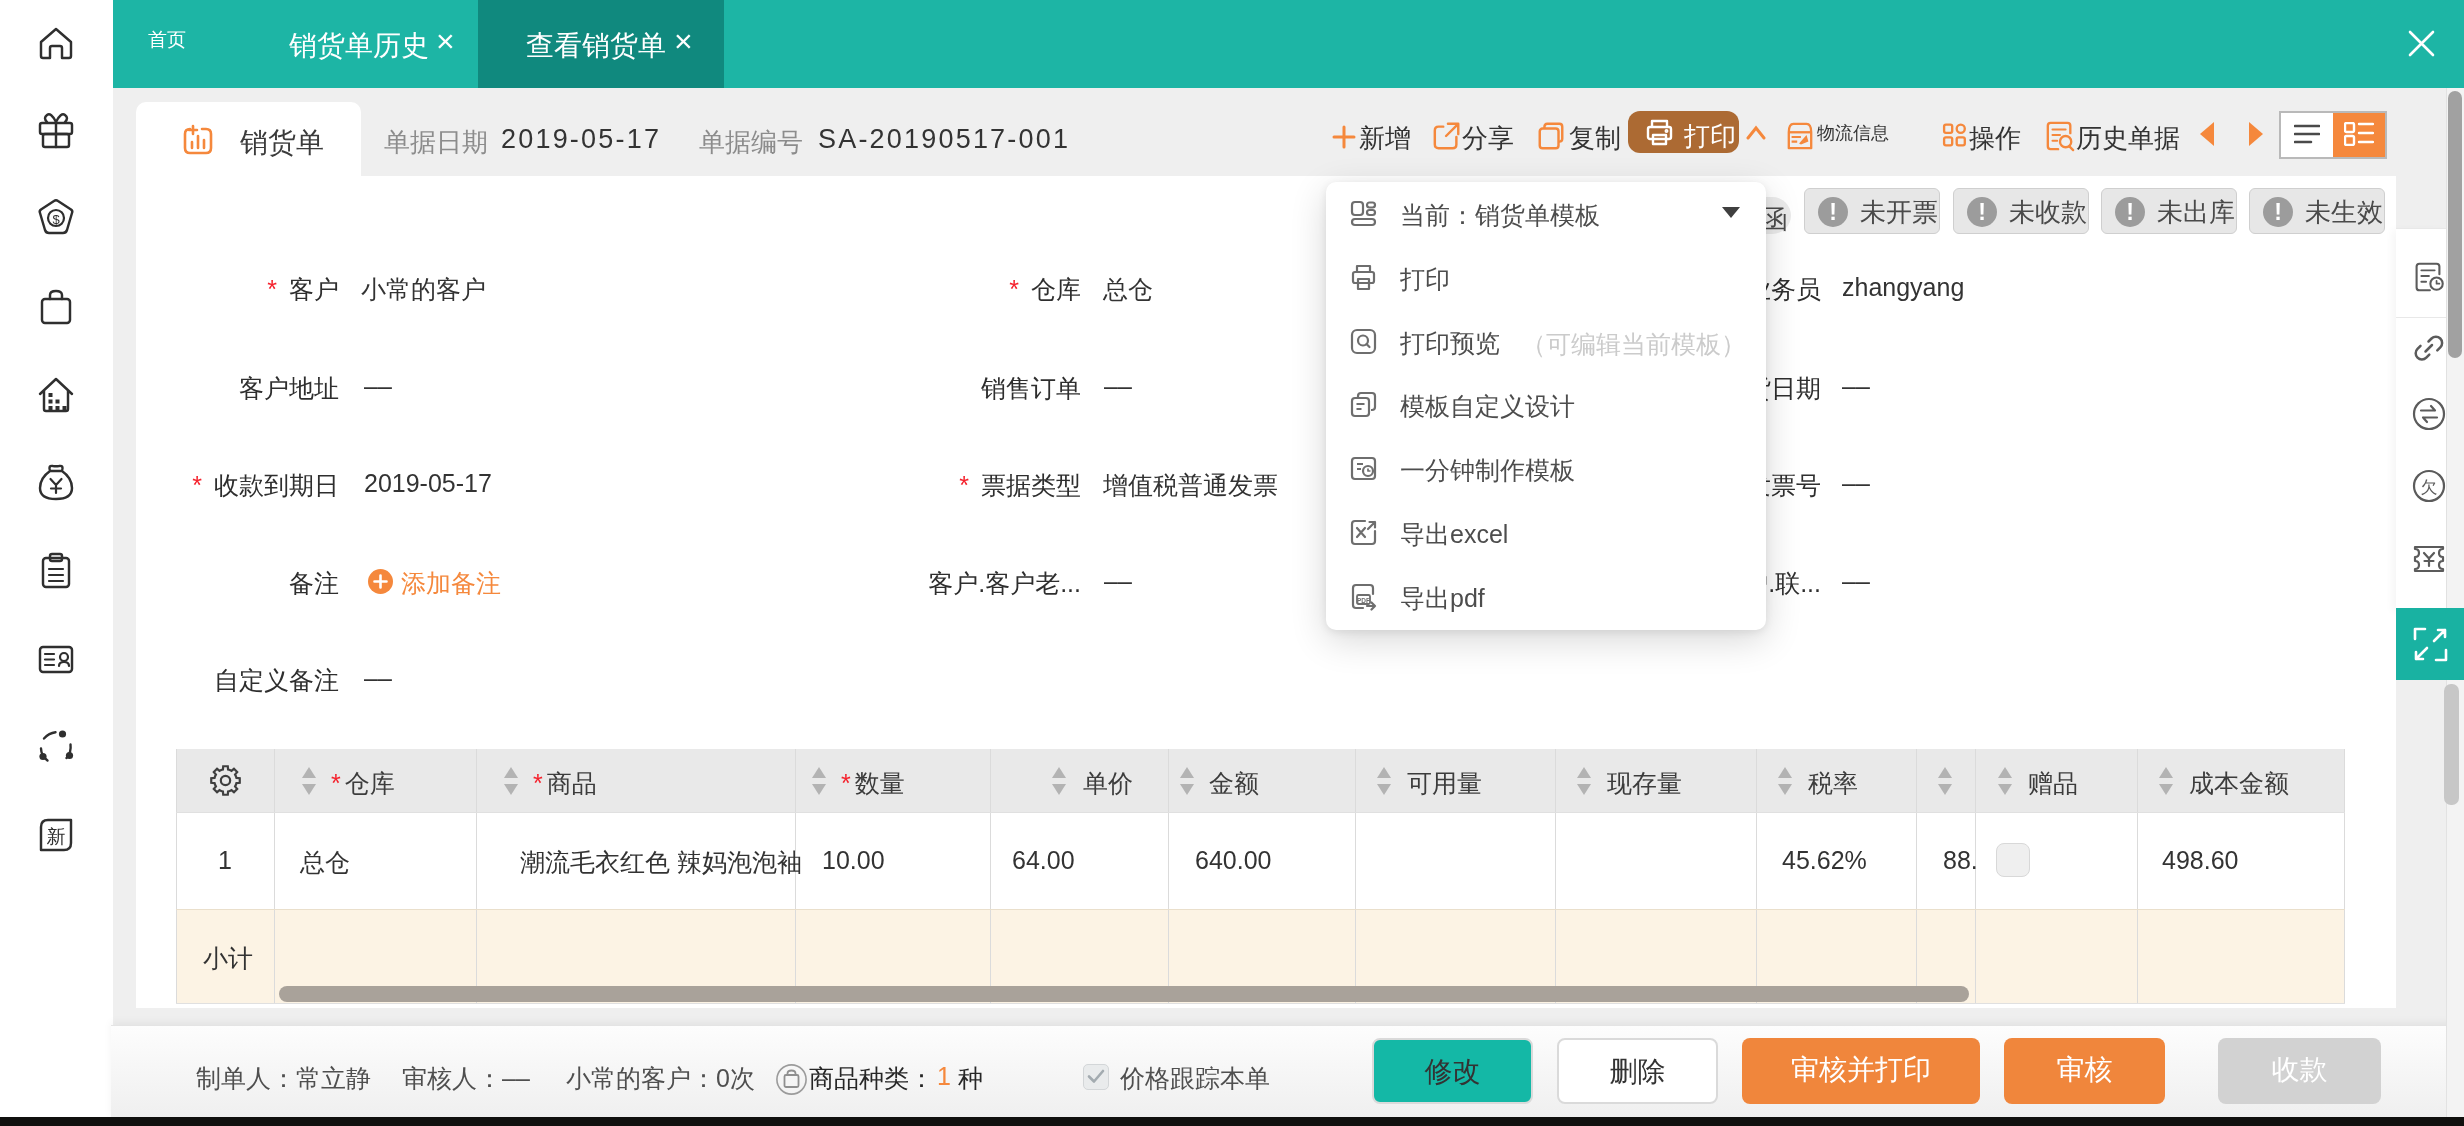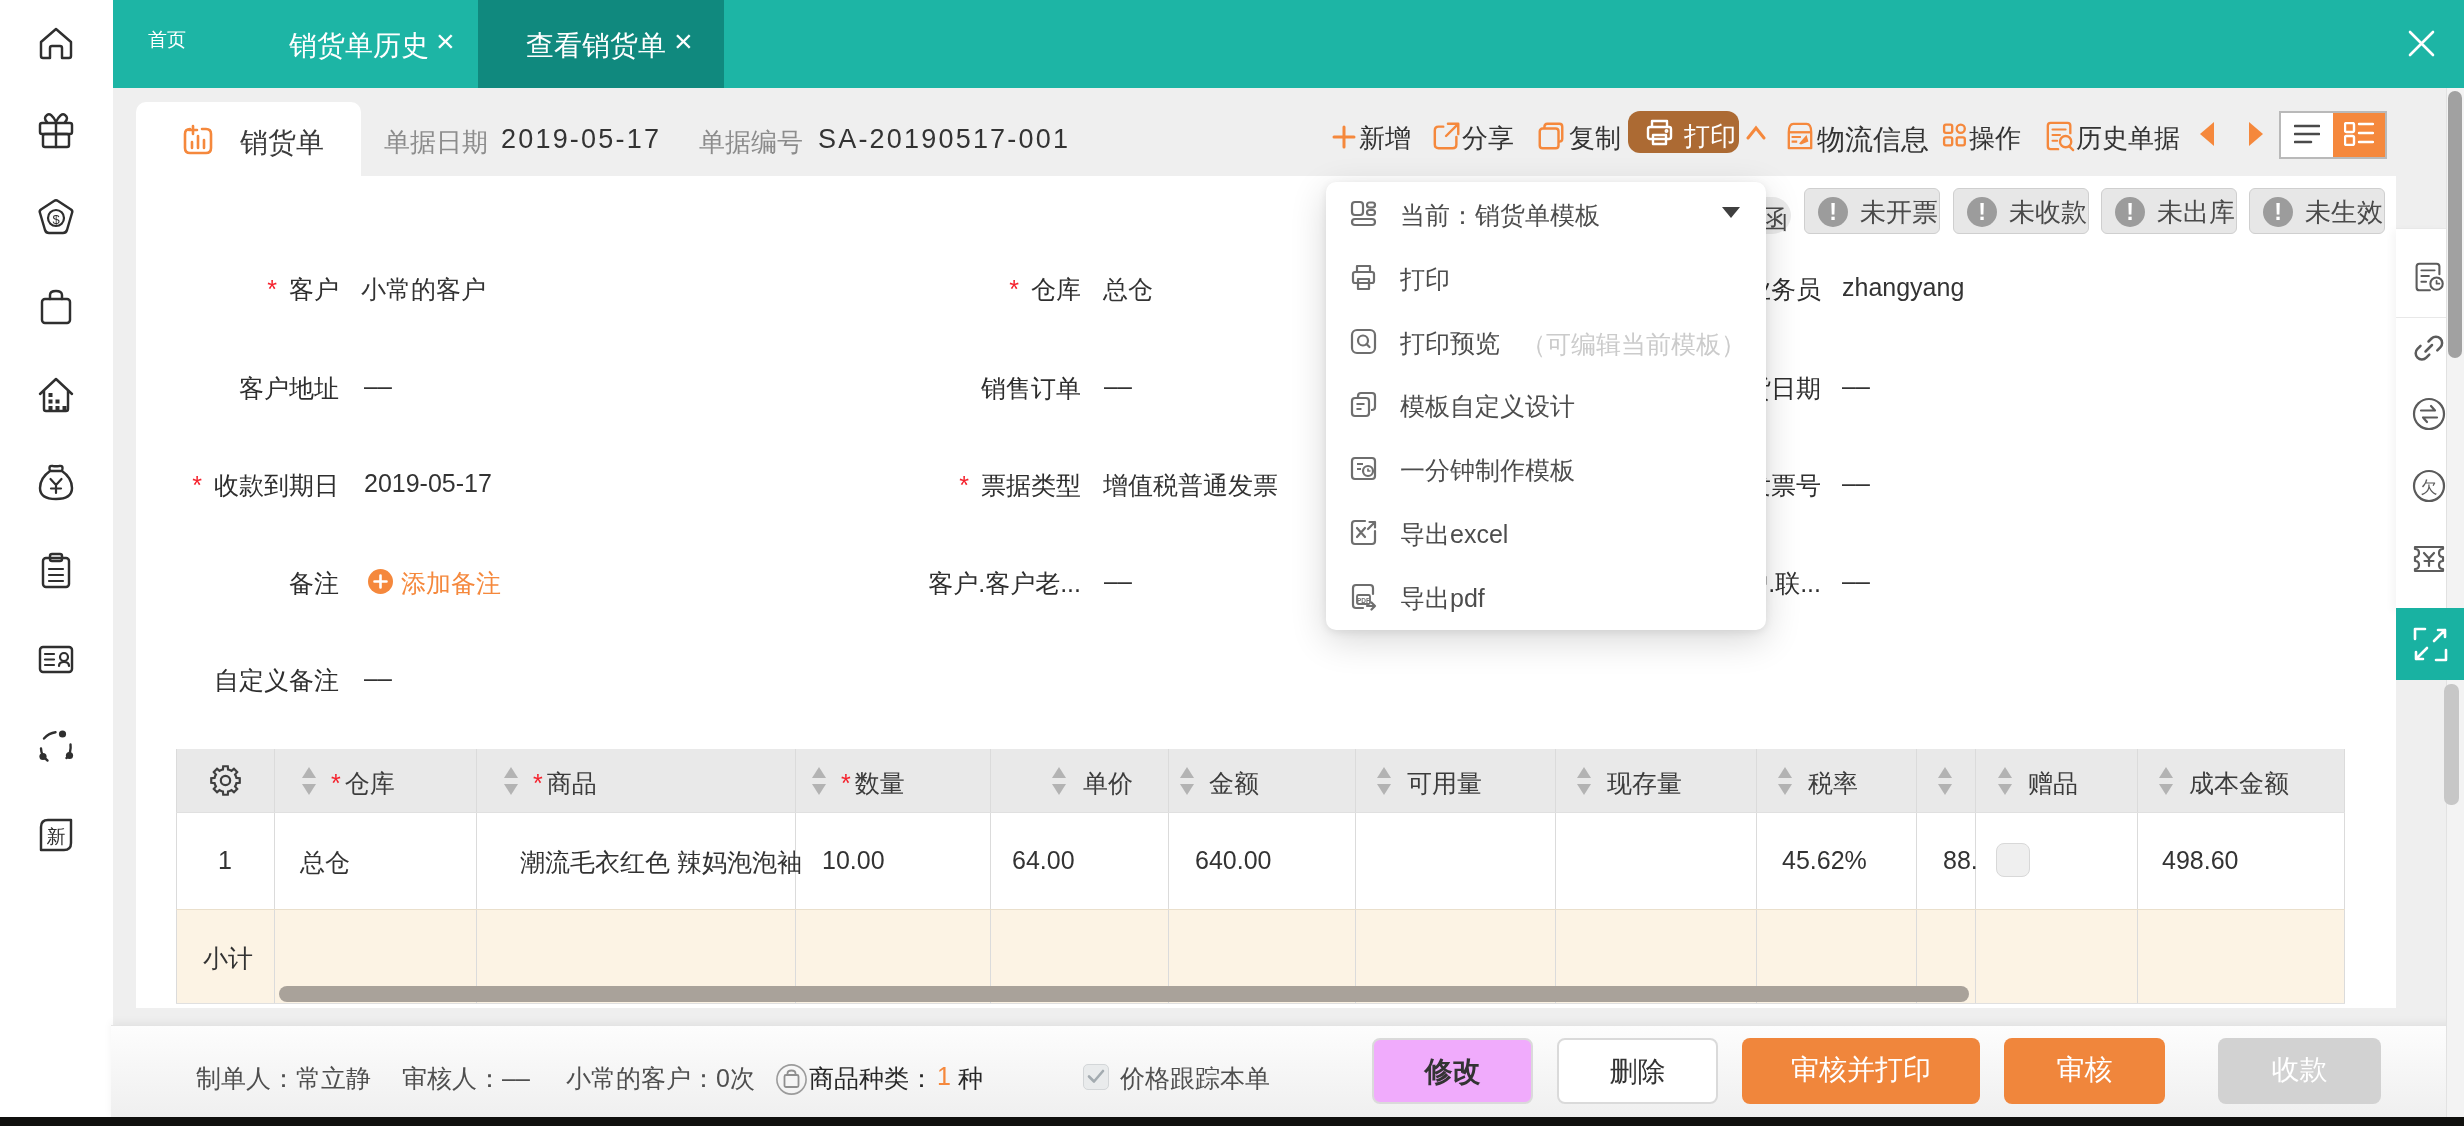--- a/index.html
+++ b/index.html
@@ -156,21 +156,21 @@
   <svg class="abs" style="left:1746px;top:124px;" width="20" height="16" viewBox="0 0 20 16" stroke="#F5883C" stroke-width="3" fill="none" stroke-linecap="round">
       <path d="M2 14 L10 4 L18 14"></path>
     </svg>
 
   <svg class="abs" style="left:1786px;top:121px;" width="28" height="30" viewBox="0 0 30 32" stroke="#F5883C" stroke-width="2.5" fill="none" stroke-linejoin="round">
     <path d="M3 12 Q3 3 8 3 L22 3 Q27 3 27 12 L27 29 L3 29 Z"></path>
     <path d="M3 12 L27 12"></path>
     <path d="M6 17 L16 17 M6 22 L12 22" stroke-width="2.2"></path>
     <path d="M14 24 L22 15 L24 22 L16 25 Z" fill="#F5883C" stroke="none"></path>
   </svg>
-  <div class="abs nw" style="left:1817px;top:121px;font-size:28px;color:#333;">物流信息</div>
+  <div class="abs nw" style="left:1817px;top:121px;font-size:18px;color:#333;">物流信息</div>
 
   <svg class="abs" style="left:1941px;top:122px;" width="26" height="27" viewBox="0 0 28 30" stroke="#F5883C" stroke-width="2.6" fill="none">
     <rect x="3" y="3" width="9" height="9" rx="2"></rect>
       <rect x="17" y="3" width="9" height="9" rx="4.5"></rect>
     <rect x="3" y="17" width="9" height="9" rx="2"></rect>
       <rect x="17" y="17" width="9" height="9" rx="2"></rect>
   </svg>
   <div class="abs nw" style="left:1969px;top:121px;font-size:26px;color:#333;">操作</div>
 
   <svg class="abs" style="left:2045px;top:120px;" width="30" height="32" viewBox="0 0 32 34" stroke="#F5883C" stroke-width="2.5" fill="none" stroke-linecap="round" stroke-linejoin="round">
@@ -327,21 +327,21 @@
     </g>
   </svg>
   <div class="abs nw" style="left:809px;top:1062px;font-size:25px;color:#262626;">商品种类：</div>
   <div class="abs nw" style="left:937px;top:1062px;font-size:25px;color:#F5883C;">1</div>
   <div class="abs nw" style="left:958px;top:1062px;font-size:25px;color:#262626;">种</div>
   <div class="abs" style="left:1083px;top:1064px;width:26px;height:26px;border-radius:5px;background:#E9EBEC;border:1px solid #D3D6D8;box-sizing:border-box;"></div>
   <svg class="abs" style="left:1086px;top:1068px;" width="20" height="17" viewBox="0 0 20 17" fill="none" stroke="#A3ABB0" stroke-width="2.6" stroke-linecap="round" stroke-linejoin="round">
       <path d="M3 8.5 L8 13.5 L17 3"></path>
     </svg>
   <div class="abs nw" style="left:1120px;top:1062px;font-size:25px;color:#4f4f4f;">价格跟踪本单</div>
-  <div class="abs fbtn" style="left:1372px;background:#f0abfc;border:2px solid #DADADA;color:#333;font-weight:bold;">修改</div>
+  <div class="abs fbtn" style="left:1372px;background:#14b8a6;border:2px solid #DADADA;color:#333;">修改</div>
   <div class="abs fbtn" style="left:1557px;background:#fff;border:2px solid #DADADA;color:#333;">删除</div>
   <div class="abs fbtn" style="left:1742px;width:238px;background:#F0863C;color:#fff;">审核并打印</div>
   <div class="abs fbtn" style="left:2004px;background:#F0863C;color:#fff;">审核</div>
   <div class="abs fbtn" style="left:2218px;width:163px;background:#D2D2D2;color:#fff;">收款</div>
 </div>
 
 <div class="abs" style="left:0;top:1117px;width:2464px;height:9px;background:#10100e;z-index:9;"></div>
 
 <div class="abs" id="rightrail" style="left:0;top:0;z-index:8;">
 

